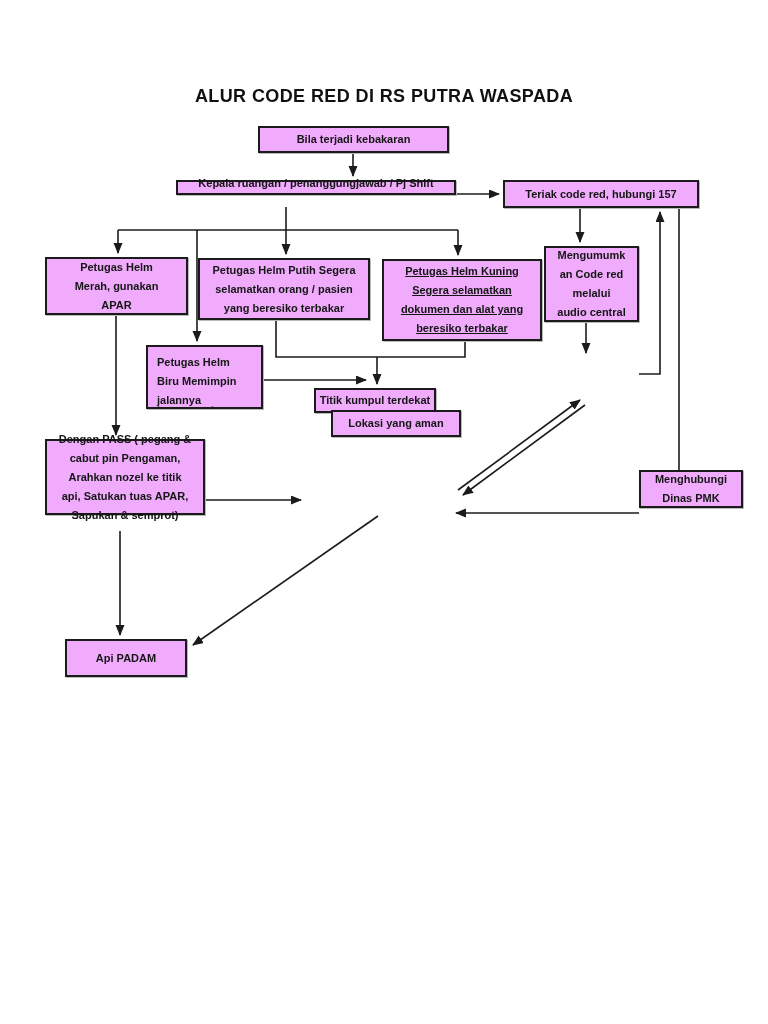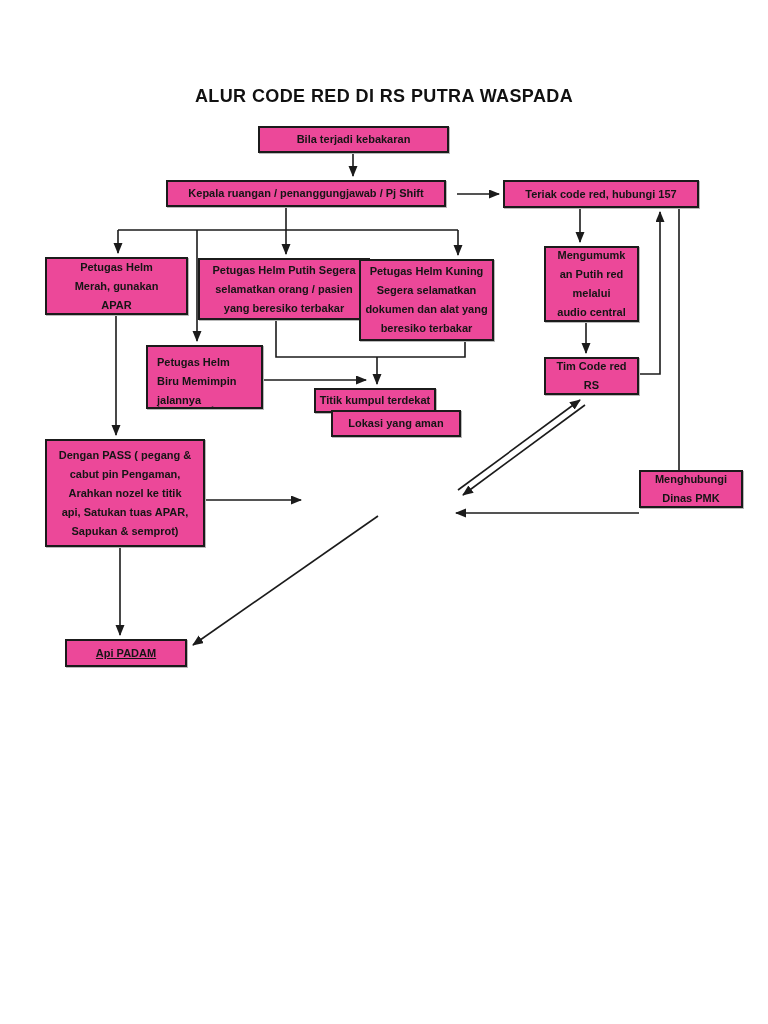--- a/index.html
+++ b/index.html
@@ -18,21 +18,21 @@
     font-size:18px;
     font-weight:bold;
     color:#111;
     letter-spacing:.4px;
   }
   svg.connectors{position:absolute;left:0;top:0;width:768px;height:1024px;}
   .node{
     position:absolute;
     box-sizing:border-box;
     border:2px solid #1b1b1b;
-    background:#ec4899;
+    background:#f0abfc;
     box-shadow:1px 1px 0 #b9b9b9;
     display:flex;
     align-items:center;
     justify-content:center;
     text-align:center;
     font-size:11px;
     font-weight:bold;
     color:#151515;
     line-height:19px;
   }
@@ -40,34 +40,34 @@
   .node.single span{white-space:nowrap;}
   .node.left{justify-content:flex-start;text-align:left;padding-left:9px;}
   #n-biru{align-items:flex-start;padding-top:6px;overflow:hidden;}
   #n-biru .clip{
     position:absolute;left:9px;bottom:-2px;
     font-size:11px;font-weight:bold;color:#333;
     letter-spacing:24px;white-space:nowrap;line-height:10px;
   }
   
   #n-bila        {left:258px;top:114px;width:191px;height:27px;}
-  #n-kepala      {left:166px;top:168px;width:280px;height:27px;}
+  #n-kepala      {left:176px;top:168px;width:280px;height:15px;align-items:flex-end;}
   #n-teriak      {left:503px;top:168px;width:196px;height:28px;}
   #n-merah       {left:45px; top:245px;width:143px;height:58px;}
   #n-putih       {left:198px;top:246px;width:172px;height:62px;}
-  #n-kuning      {left:359px;top:247px;width:135px;height:82px;}
+  #n-kuning      {left:382px;top:247px;width:160px;height:82px;text-decoration:underline;}
   #n-mengumumkan {left:544px;top:234px;width:95px; height:76px;}
   #n-biru        {left:146px;top:333px;width:117px;height:64px;}
   #n-tim         {left:544px;top:345px;width:95px; height:38px;}
   #n-titik       {left:314px;top:376px;width:122px;height:25px;}
   #n-lokasi      {left:331px;top:398px;width:130px;height:27px;align-items:center;}
-  #n-pass        {left:45px; top:427px;width:160px;height:108px;}
+  #n-pass        {left:45px; top:427px;width:160px;height:76px;}
   #n-jika        {left:305px;top:475px;width:147px;height:29px;}
   #n-pmk         {left:639px;top:458px;width:104px;height:38px;}
-  #n-api         {left:65px; top:627px;width:122px;height:28px;text-decoration:underline;}
+  #n-api         {left:65px; top:627px;width:122px;height:38px;}
   .bottom-bar{
     position:absolute;left:0;bottom:0;width:768px;height:10px;
   }
 </style>
 </head>
 <body>
 
 <div class="page">
 
   <div class="title">ALUR CODE RED DI RS PUTRA WASPADA</div>
@@ -131,36 +131,32 @@
 
   <div class="node" id="n-kuning">
     <span>Petugas Helm Kuning
 Segera selamatkan
 dokumen dan alat yang
 beresiko terbakar</span>
   </div>
 
   <div class="node" id="n-mengumumkan">
     <span>Mengumumk
-an Putih red
+an Code red
 melalui
 audio central</span>
   </div>
 
   <div class="node left" id="n-biru">
     <span>Petugas Helm
 Biru Memimpin
 jalannya</span>
     <span class="clip">. .</span>
   </div>
 
-  <div class="node" id="n-tim">
-    <span>Tim Code red
-RS</span>
-  </div>
 
   <div class="node single" id="n-titik">
     <span>Titik kumpul terdekat</span>
   </div>
 
   <div class="node single" id="n-lokasi">
     <span>Lokasi yang aman</span>
   </div>
 
   <div class="node" id="n-pass">

